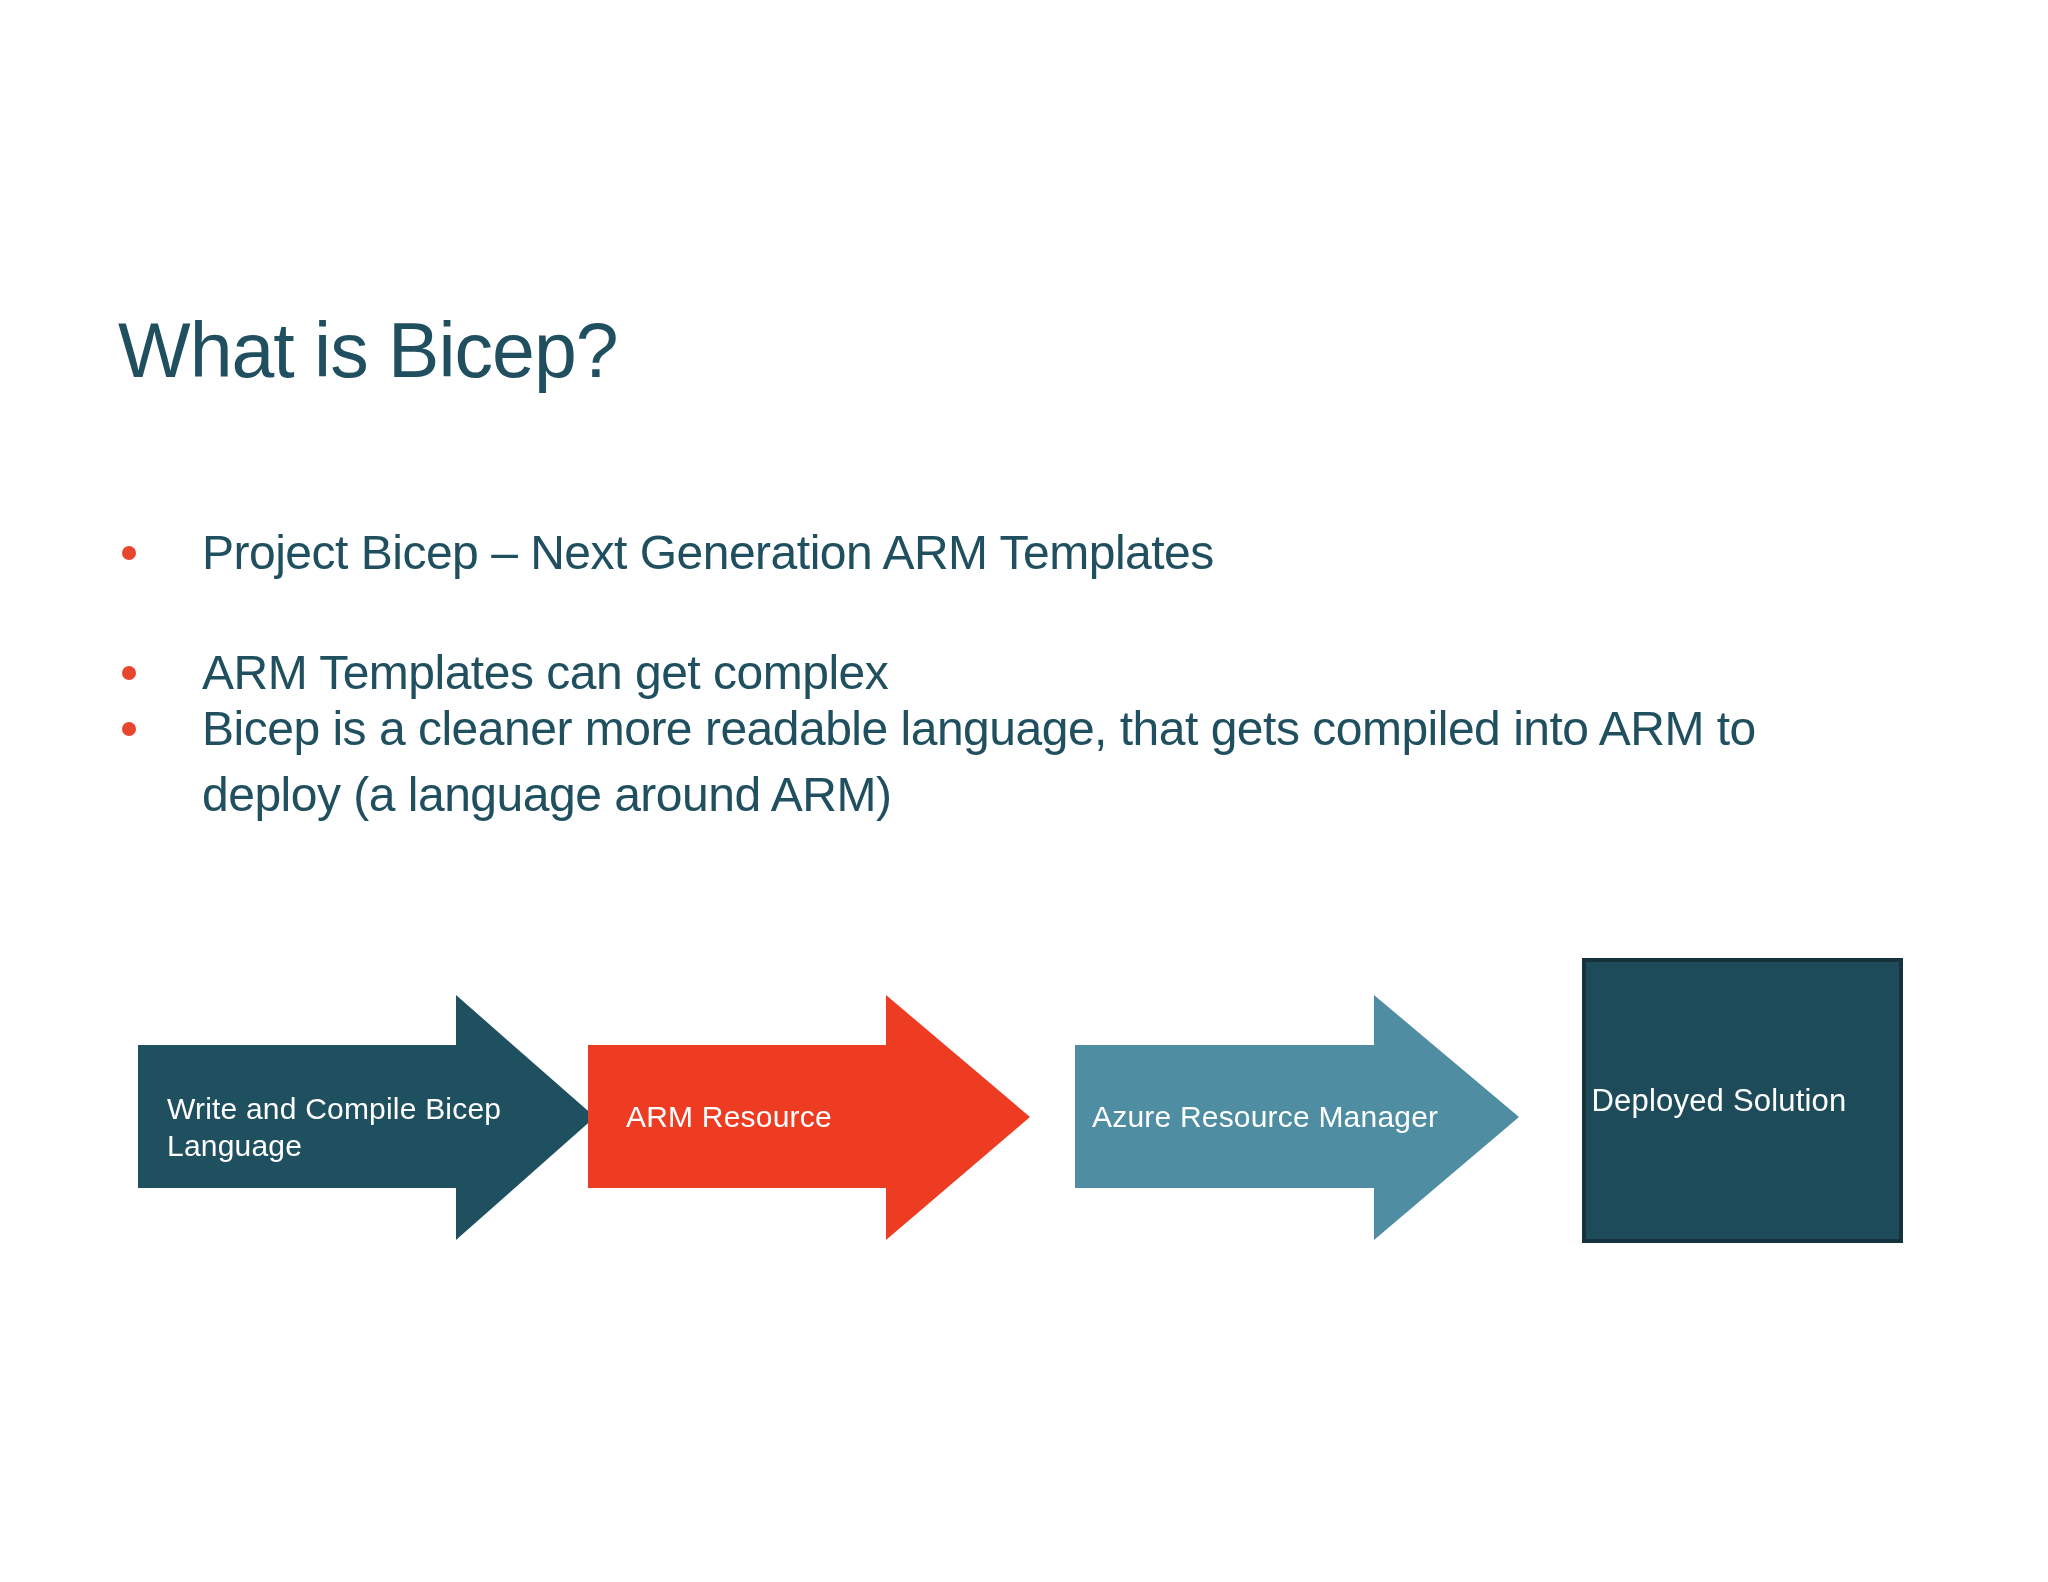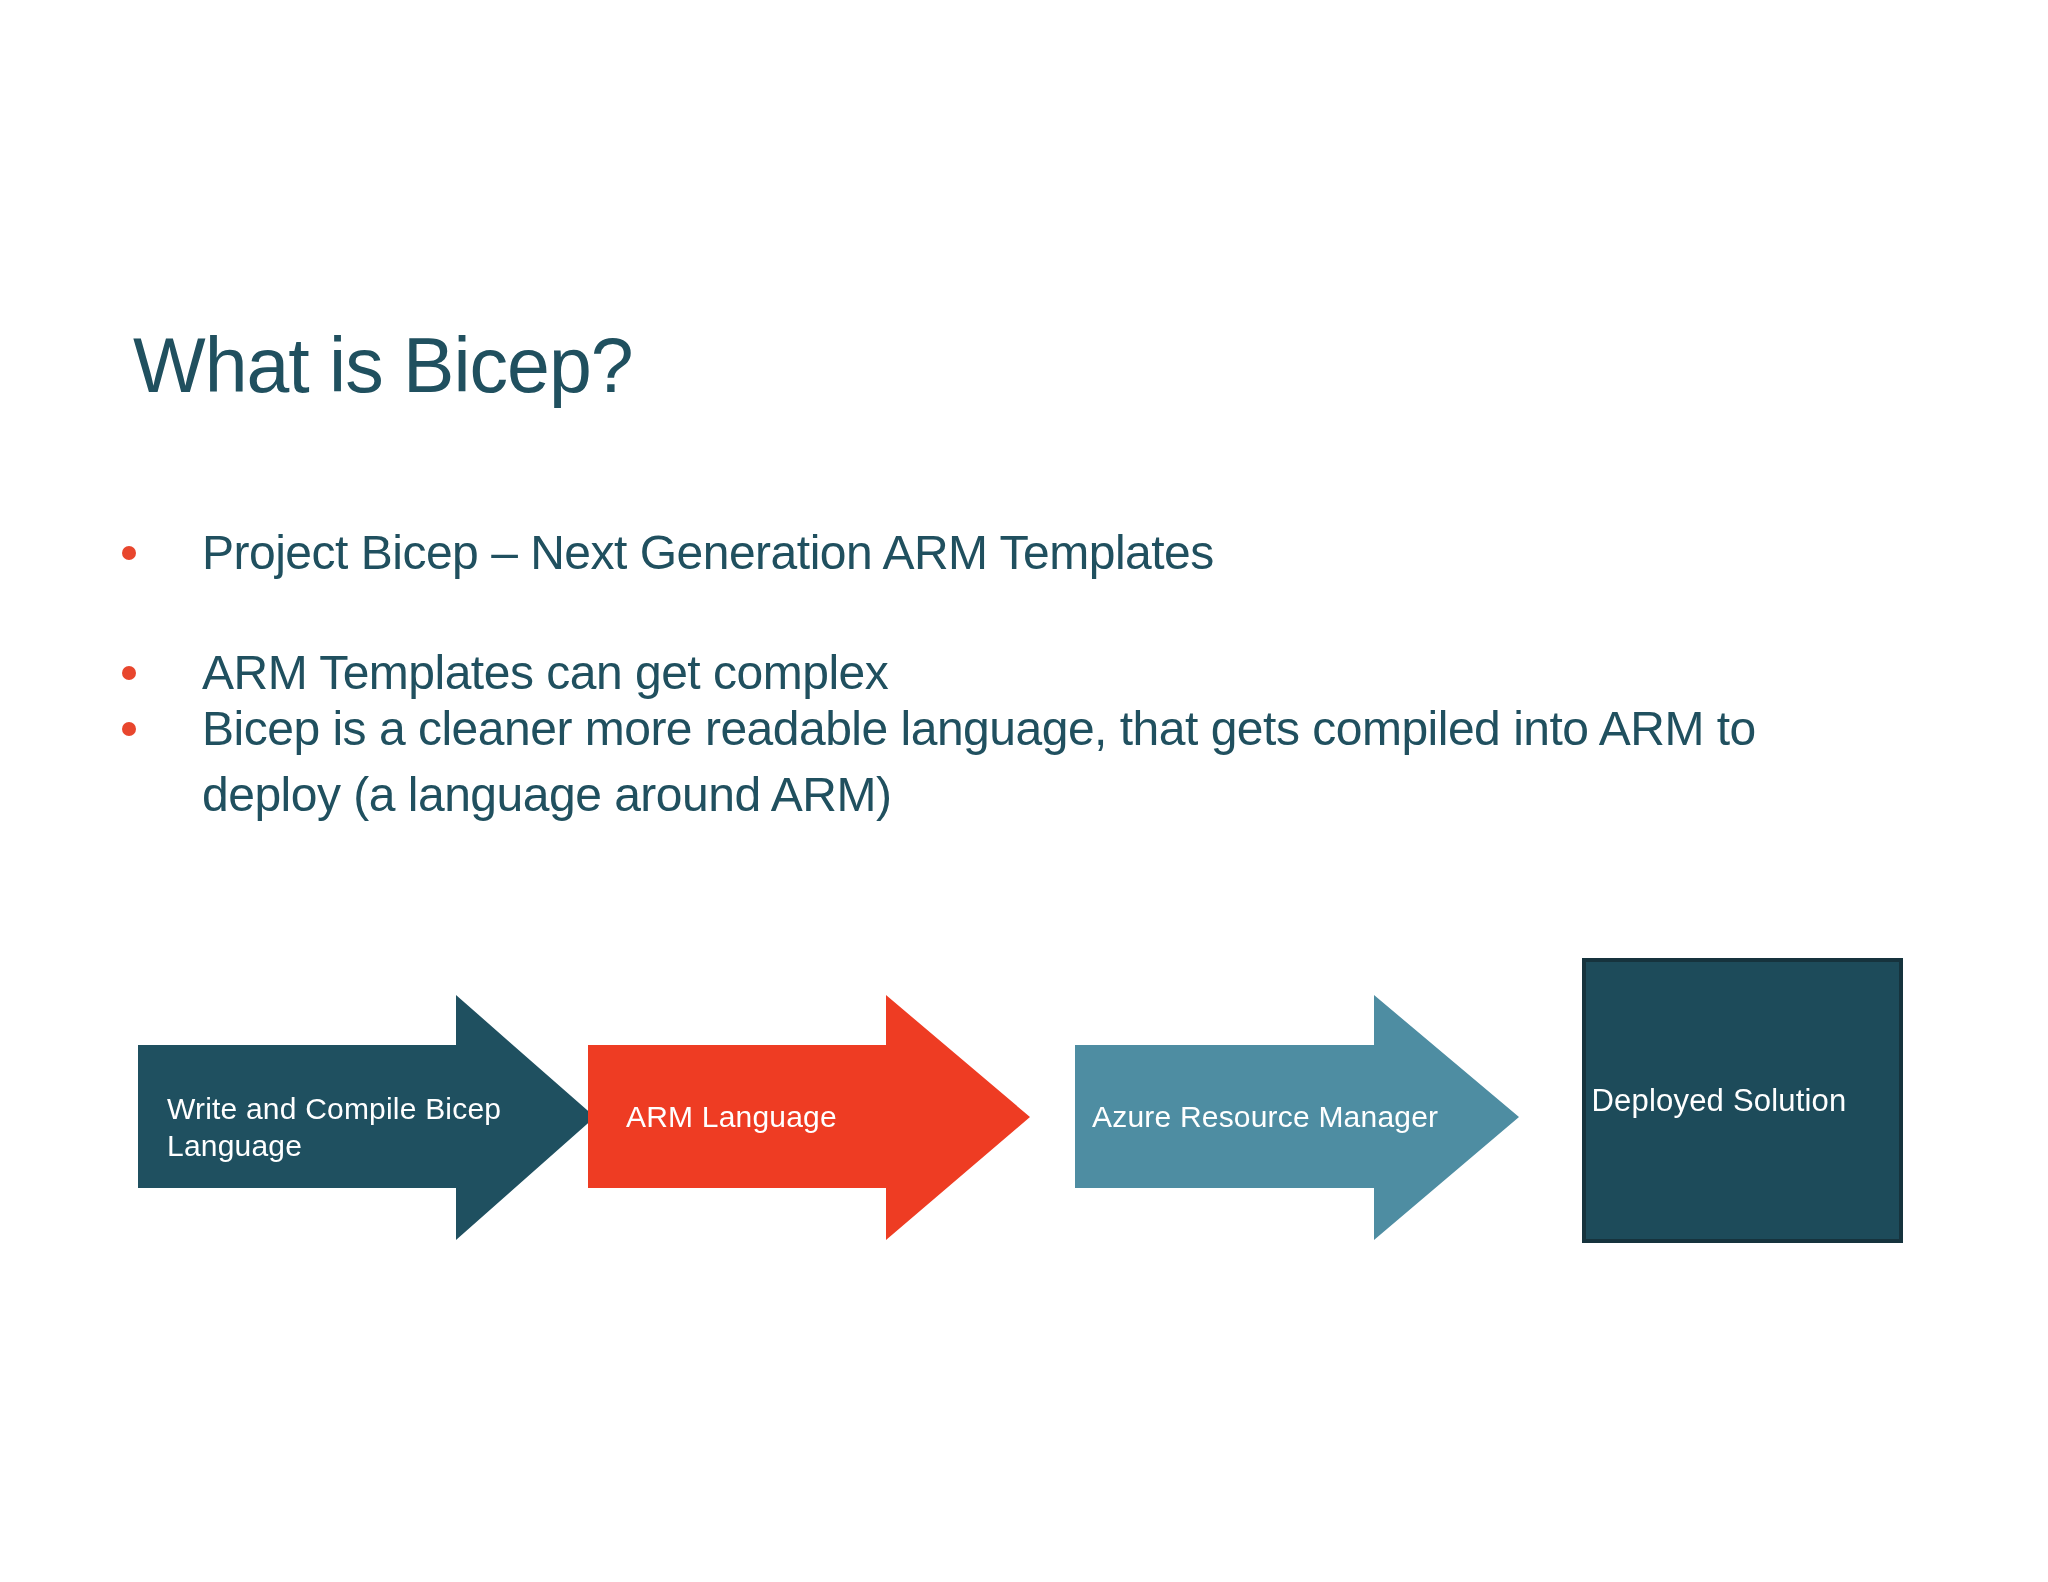--- a/index.html
+++ b/index.html
@@ -13,21 +13,21 @@
   }
   .slide {
     position: absolute;
     inset: 0;
     background: #ffffff;
   }
   .slide-title {
     position: absolute;
     left: 118px;
     top: 308px;
-    margin: 15px;
+    margin: 0;
     font-size: 77px;
     font-weight: 400;
     letter-spacing: -1px;
     color: #20505f;
     line-height: 1.1;
     white-space: nowrap;
   }
   .bullet-row {
     position: absolute;
     left: 122px;
@@ -116,21 +116,21 @@
       <svg width="457" height="245" viewBox="0 0 457 245">
         <polygon points="0,50 318,50 318,0 457,122 318,245 318,193 0,193" fill="#1f5060"></polygon>
       </svg>
       <div class="step-label">Write and Compile Bicep Language</div>
     </div>
 
     <div class="flow-step step2">
       <svg width="442" height="245" viewBox="0 0 442 245">
         <polygon points="0,50 298,50 298,0 442,122 298,245 298,193 0,193" fill="#ee3c23"></polygon>
       </svg>
-      <div class="step-label">ARM Language</div>
+      <div class="step-label">ARM Resource</div>
     </div>
 
     <div class="flow-step step3">
       <svg width="444" height="245" viewBox="0 0 444 245">
         <polygon points="0,50 299,50 299,0 444,122 299,245 299,193 0,193" fill="#4e8da2"></polygon>
       </svg>
       <div class="step-label">Azure Resource Manager</div>
     </div>
 
     <div class="flow-step step4">

